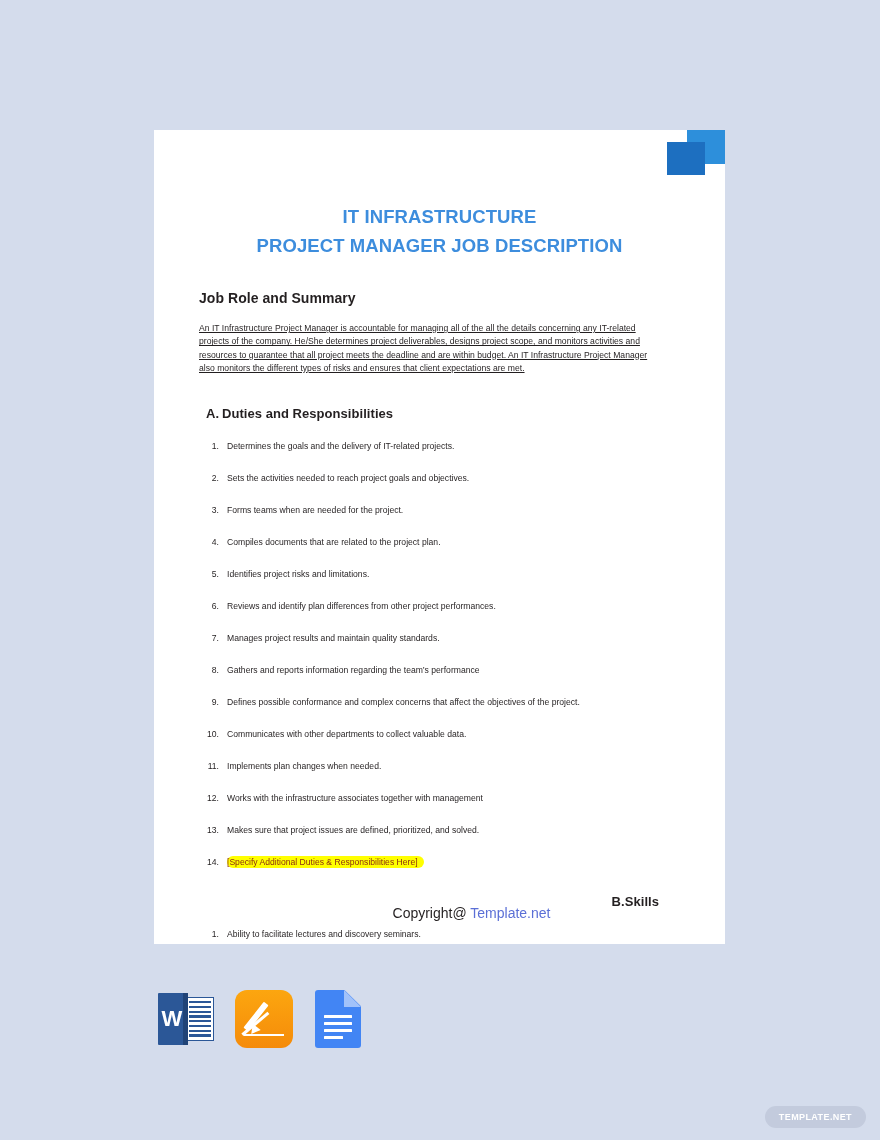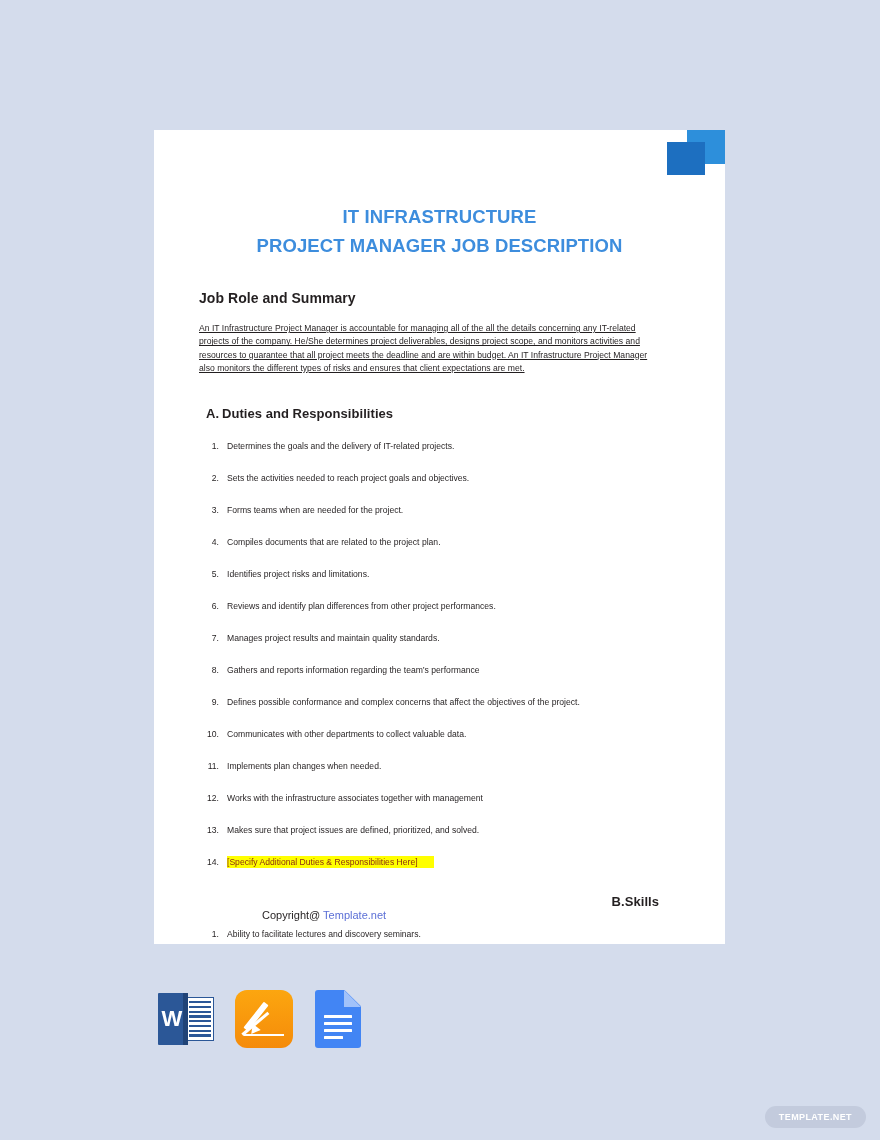--- a/index.html
+++ b/index.html
@@ -127,32 +127,34 @@
   }
   .num-list li .txt {
     flex: 1 1 auto;
   }
   .num-list.first-list { margin-top: 7px; }
   .num-list.skills-list { margin-top: 2px; }
 
   .hl {
     background: #ffff00;
     color: #8a2e10;
-    padding: 1px 16px 1px 0;
+    padding: 1px 6px 1px 0;
+    border-radius: 6px;
   }
 
   
   .copyright {
     position: absolute;
     left: 0;
     right: 0;
     bottom: 23px;
-    font-size: 11px;
-    color: #231f20;
-    padding-left: 108px;
+    text-align: center;
+    font-size: 14px;
+    color: #231f20;
+    padding-left: 64px;
   }
   .copyright .link {
     color: #5b6fd6;
   }
 
   
   .icons {
     position: absolute;
     left: 155px;
     top: 988px;

